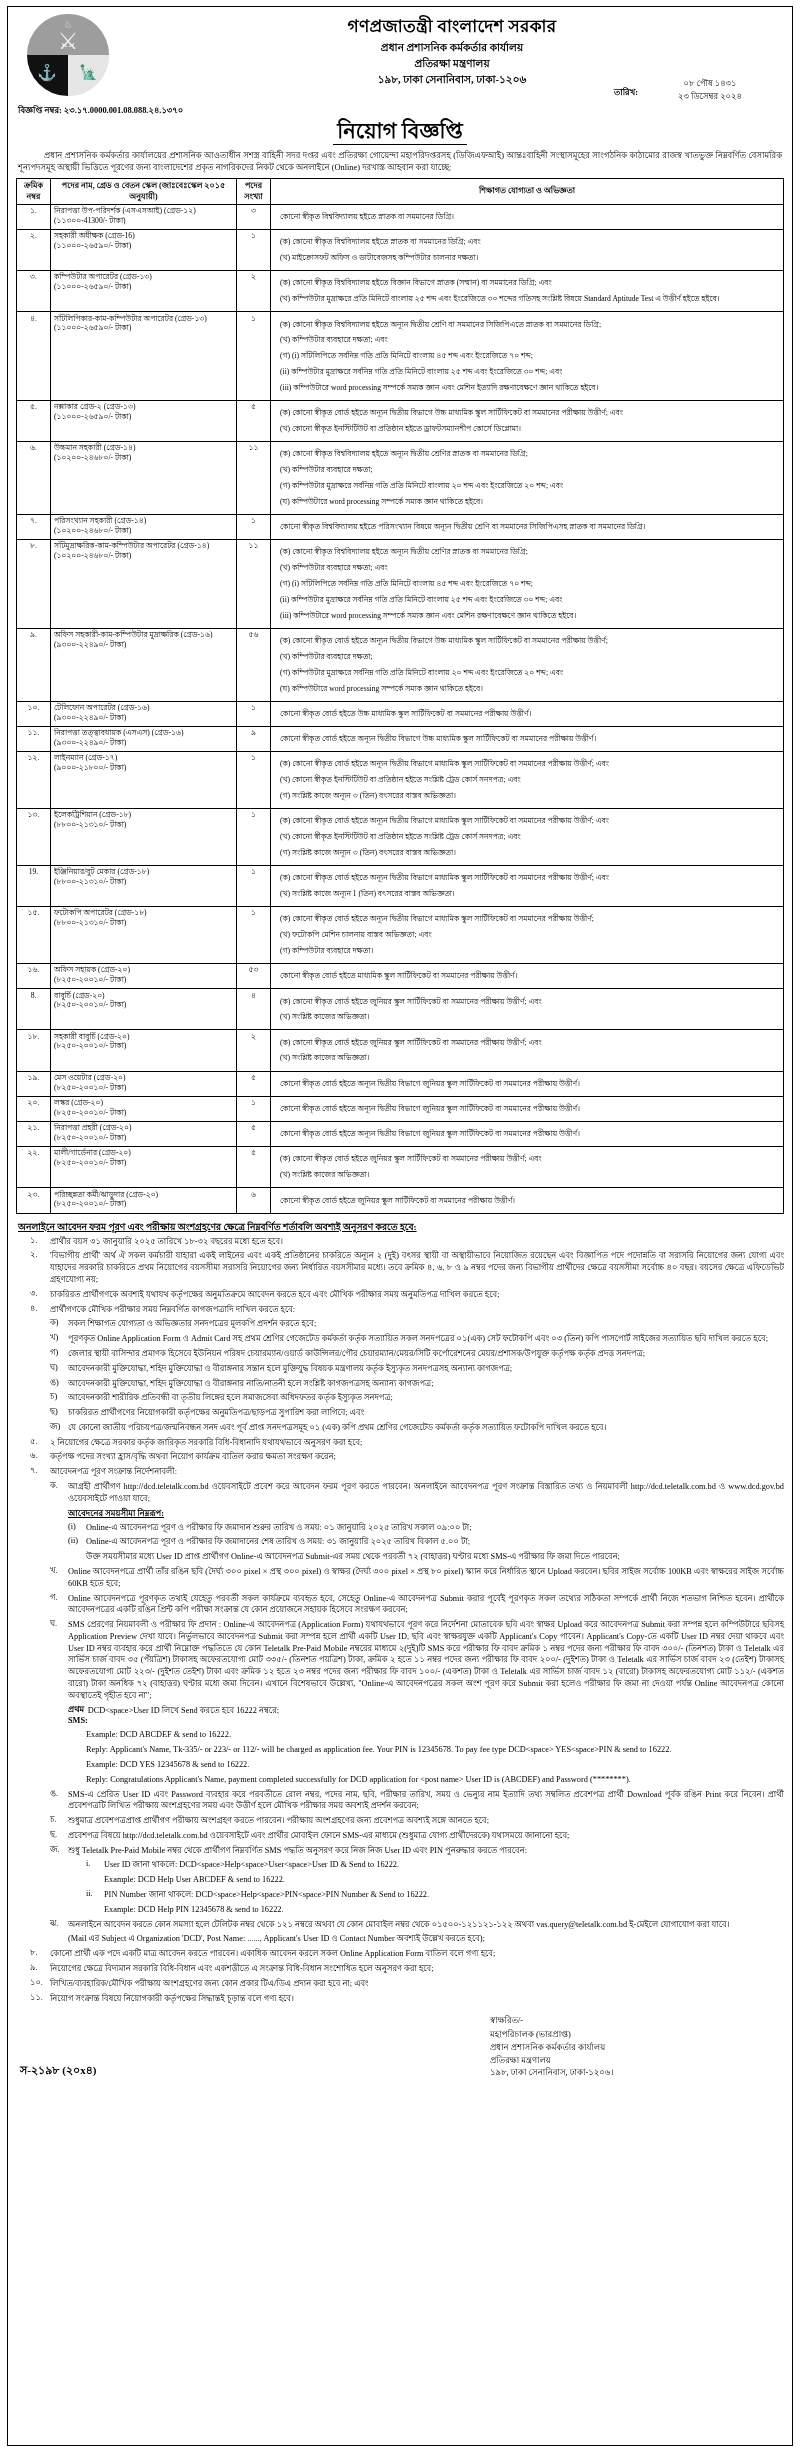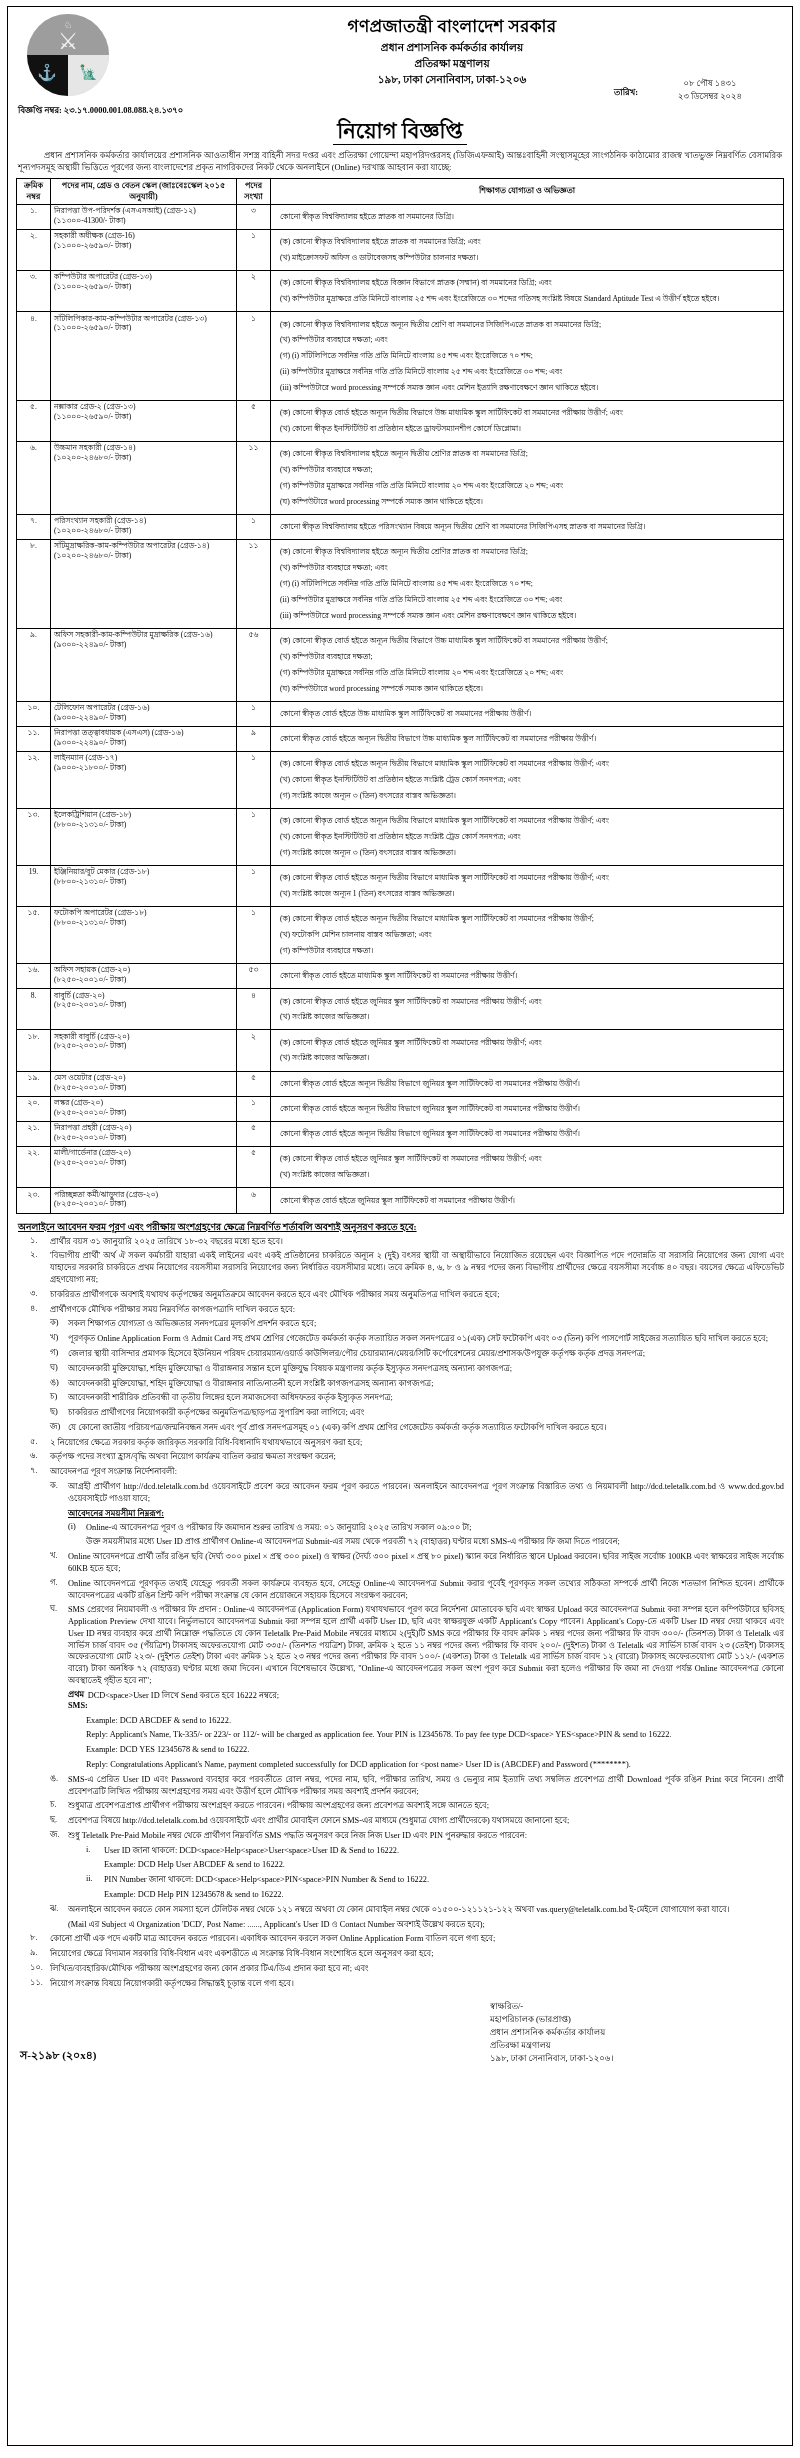--- a/index.html
+++ b/index.html
@@ -691,20 +691,24 @@
         <div class="row-item sub">
           <span class="mk">ক.</span>
           <span class="bd">আগ্রহী প্রার্থীগণ http://dcd.teletalk.com.bd ওয়েবসাইটে প্রবেশ করে আবেদন ফরম পূরণ করতে পারবেন। অনলাইনে আবেদনপত্র পূরণ সংক্রান্ত বিস্তারিত তথ্য ও নিয়মাবলী http://dcd.teletalk.com.bd ও www.dcd.gov.bd ওয়েবসাইটে পাওয়া যাবে;</span>
         </div>
         <div class="mini-head" style="margin-left: 52px;">আবেদনের সময়সীমা নিম্নরূপ:</div>
         <div class="row-item sub2">
           <span class="mk">(i)</span>
           <span class="bd">Online-এ আবেদনপত্র পূরণ ও পরীক্ষার ফি জমাদান শুরুর তারিখ ও সময়: ০১ জানুয়ারি ২০২৫ তারিখ সকাল ০৯:০০ টা;</span>
         </div>
         <div class="row-item sub2">
+          <span class="mk">(ii)</span>
+          <span class="bd">Online-এ আবেদনপত্র পূরণ ও পরীক্ষার ফি জমাদানের শেষ তারিখ ও সময়: ৩১ জানুয়ারি ২০২৫ তারিখ বিকাল ৫.০০ টা;</span>
+        </div>
+        <div class="row-item sub2">
           <span class="mk"></span>
           <span class="bd">উক্ত সময়সীমার মধ্যে User ID প্রাপ্ত প্রার্থীগণ Online-এ আবেদনপত্র Submit-এর সময় থেকে পরবর্তী ৭২ (বাহাত্তর) ঘণ্টার মধ্যে SMS-এ পরীক্ষার ফি জমা দিতে পারবেন;</span>
         </div>
         <div class="row-item sub">
           <span class="mk">খ.</span>
           <span class="bd">Online আবেদনপত্রে প্রার্থী তাঁর রঙিন ছবি (দৈর্ঘ্য ৩০০ pixel × প্রস্থ ৩০০ pixel) ও স্বাক্ষর (দৈর্ঘ্য ৩০০ pixel × প্রস্থ ৮০ pixel) স্ক্যান করে নির্ধারিত স্থানে Upload করবেন। ছবির সাইজ সর্বোচ্চ 100KB এবং স্বাক্ষরের সাইজ সর্বোচ্চ 60KB হতে হবে;</span>
         </div>
         <div class="row-item sub">
           <span class="mk">গ.</span>
           <span class="bd">Online আবেদনপত্রে পূরণকৃত তথ্যই যেহেতু পরবর্তী সকল কার্যক্রমে ব্যবহৃত হবে, সেহেতু Online-এ আবেদনপত্র Submit করার পূর্বেই পূরণকৃত সকল তথ্যের সঠিকতা সম্পর্কে প্রার্থী নিজে শতভাগ নিশ্চিত হবেন। প্রার্থীকে আবেদনপত্রের একটি রঙিন প্রিন্ট কপি পরীক্ষা সংক্রান্ত যে কোন প্রয়োজনে সহায়ক হিসেবে সংরক্ষণ করবেন;</span>

